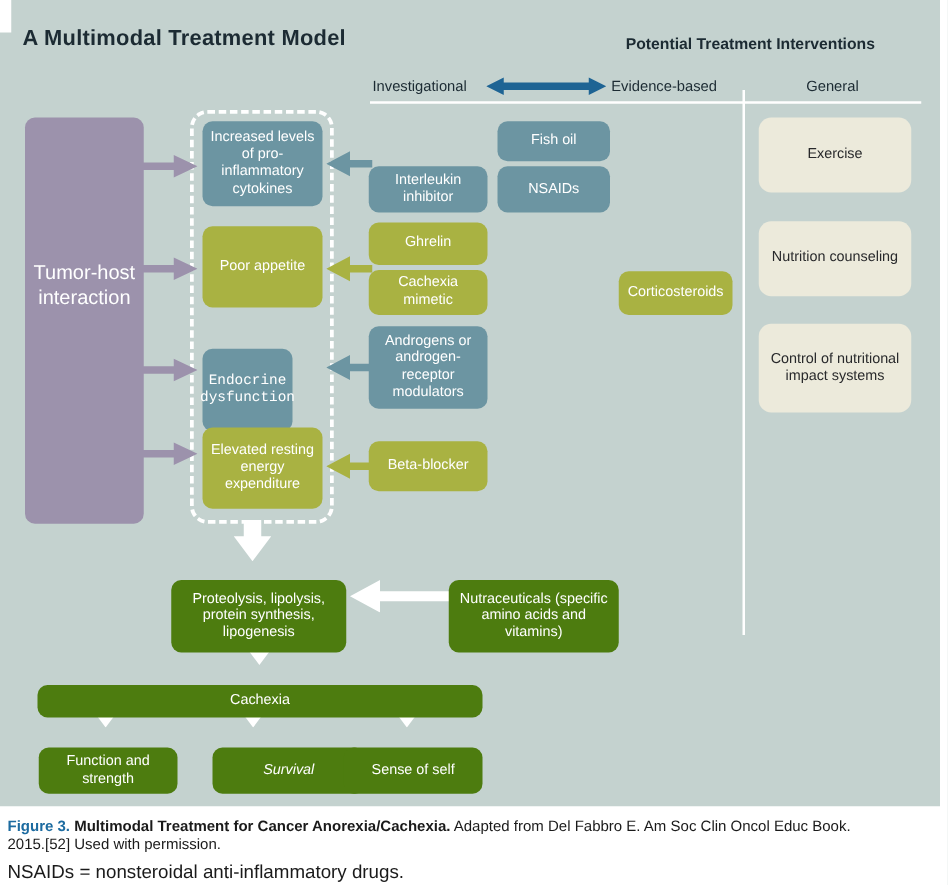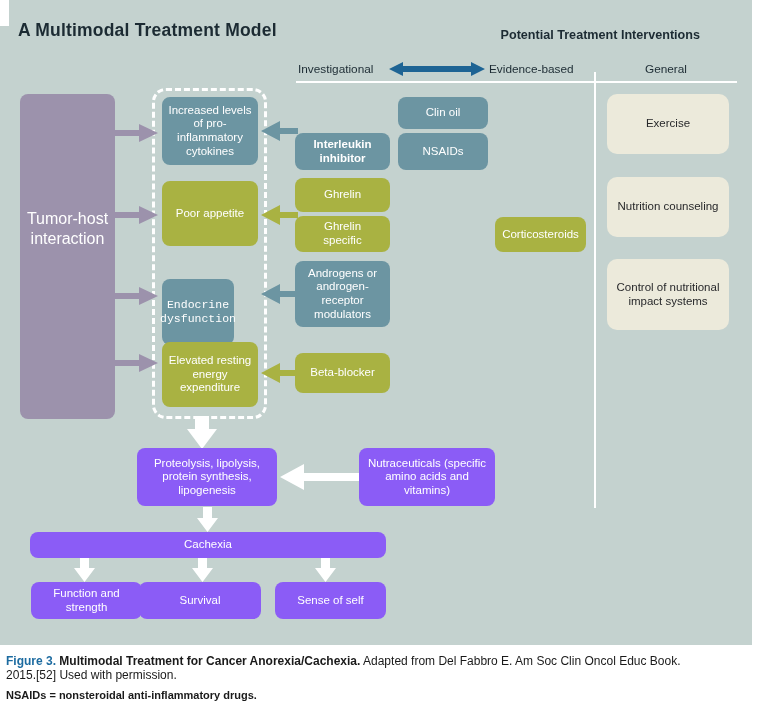--- a/index.html
+++ b/index.html
@@ -11,32 +11,32 @@
   .fig-title{left:18px;top:20px;font-size:17.5px;font-weight:bold;color:#1c2b33;letter-spacing:.2px;}
   .pti{left:330px;top:28px;width:370px;text-align:right;font-size:12.6px;font-weight:bold;color:#1c2b33;}
   .col-label{top:62px;font-size:11.8px;color:#1c2b33;}
   .hline{left:296px;top:81px;width:441px;height:2px;background:#ffffff;z-index:1;}
   .vline{left:594px;top:72px;width:2px;height:436px;background:#ffffff;z-index:1;}
   .box{position:absolute;display:flex;align-items:center;justify-content:center;text-align:center;
        border-radius:8px;color:#ffffff;font-size:11.5px;line-height:1.18;z-index:4;padding:2px 6px;box-sizing:border-box;}
   .teal{background:#6c95a2;}
   .olive{background:#a9b242;}
   .cream{background:#eceadb;color:#28292b;border-radius:10px;z-index:2;}
-  .orange{background:#8b5cf6;z-index:4;}
+  .orange{background:#4d7c0f;z-index:4;margin-top:16px;}
   .purple-box{position:absolute;left:20px;top:94px;width:95px;height:325px;background:#9c92ac;border-radius:8px;
        display:flex;align-items:center;justify-content:center;padding-bottom:56px;box-sizing:border-box;
        color:#ffffff;font-size:16px;line-height:1.2;text-align:center;z-index:4;}
   .dashed{position:absolute;left:152px;top:88px;width:115px;height:331px;border:3px dashed #ffffff;
        border-radius:14px;box-sizing:border-box;z-index:1;}
   .mech{z-index:2;}
   .arrow{position:absolute;z-index:3;}
   .caption{position:absolute;left:6px;top:654px;width:700px;font-size:12px;line-height:1.18;color:#1a1a1a;}
   .fig-label{color:#1c6ba0;font-weight:bold;}
   .cap-bold{font-weight:bold;}
-  .footnote{position:absolute;left:6px;top:689px;font-size:11px;color:#1a1a1a;font-weight:bold;}
+  .footnote{position:absolute;left:6px;top:689px;font-size:15px;color:#1a1a1a;}
 </style>
 </head>
 <body>
 
 <div class="stage">
   <div class="bg"></div>
   <div class="bg-notch"></div>
 
   <div class="abs fig-title">A Multimodal Treatment Model</div>
   <div class="abs pti">Potential Treatment Interventions</div>
@@ -54,39 +54,39 @@
   <div class="purple-box">
     <span>Tumor-host interaction</span>
   </div>
 
   <div class="dashed"></div>
   <div class="box teal mech" style="left:162px;top:97px;width:96px;height:68px;">Increased levels of pro-inflammatory cytokines</div>
   <div class="box olive mech" style="left:162px;top:181px;width:96px;height:65px;">Poor appetite</div>
   <div class="box teal mech" style="left:162px;top:279px;width:72px;height:66px;font-family:Liberation Mono, monospace;">Endocrine dysfunction</div>
   <div class="box olive mech" style="left:162px;top:342px;width:96px;height:65px;">Elevated resting energy expenditure</div>
 
-  <div class="box teal" style="left:295px;top:133px;width:95px;height:37px;font-weight:bold;">Interleukin inhibitor</div>
-  <div class="box teal" style="left:398px;top:97px;width:90px;height:32px;">Clin oil</div>
+  <div class="box teal" style="left:295px;top:133px;width:95px;height:37px;">Interleukin inhibitor</div>
+  <div class="box teal" style="left:398px;top:97px;width:90px;height:32px;">Fish oil</div>
   <div class="box teal" style="left:398px;top:133px;width:90px;height:37px;">NSAIDs</div>
   <div class="box olive" style="left:295px;top:178px;width:95px;height:34px;">Ghrelin</div>
-  <div class="box olive" style="left:295px;top:216px;width:95px;height:36px;padding:2px 12px;">Ghrelin specific</div>
+  <div class="box olive" style="left:295px;top:216px;width:95px;height:36px;padding:2px 12px;">Cachexia mimetic</div>
   <div class="box teal" style="left:295px;top:261px;width:95px;height:66px;padding:2px 12px;">Androgens or androgen-receptor modulators</div>
   <div class="box olive" style="left:295px;top:353px;width:95px;height:40px;">Beta-blocker</div>
 
   <div class="box olive" style="left:495px;top:217px;width:91px;height:35px;padding:2px 0;">Corticosteroids</div>
 
   <div class="box cream" style="left:607px;top:94px;width:122px;height:60px;">Exercise</div>
   <div class="box cream" style="left:607px;top:177px;width:122px;height:60px;">Nutrition counseling</div>
   <div class="box cream" style="left:607px;top:259px;width:122px;height:71px;">Control of nutritional impact systems</div>
 
   <div class="box orange" style="left:137px;top:448px;width:140px;height:58px;">Proteolysis, lipolysis, protein synthesis, lipogenesis</div>
   <div class="box orange" style="left:359px;top:448px;width:136px;height:58px;">Nutraceuticals (specific amino acids and vitamins)</div>
   <div class="box orange" style="left:30px;top:532px;width:356px;height:26px;">Cachexia</div>
   <div class="box orange" style="left:31px;top:582px;width:111px;height:37px;">Function and strength</div>
-  <div class="box orange" style="left:139px;top:582px;width:122px;height:37px;">Survival</div>
+  <div class="box orange" style="left:170px;top:582px;width:122px;height:37px;font-style:italic;">Survival</div>
   <div class="box orange" style="left:275px;top:582px;width:111px;height:37px;">Sense of self</div>
 
   <svg class="arrow" style="left:111px;top:123px;" width="47" height="20" viewBox="0 0 47 20">
       <path d="M0 7 H28 V1 L47 10 L28 19 V13 H0 Z" fill="#9c92ac"></path>
     </svg>
   <svg class="arrow" style="left:111px;top:205px;" width="47" height="20" viewBox="0 0 47 20">
       <path d="M0 7 H28 V1 L47 10 L28 19 V13 H0 Z" fill="#9c92ac"></path>
     </svg>
   <svg class="arrow" style="left:111px;top:286px;" width="47" height="20" viewBox="0 0 47 20">
       <path d="M0 7 H28 V1 L47 10 L28 19 V13 H0 Z" fill="#9c92ac"></path>

